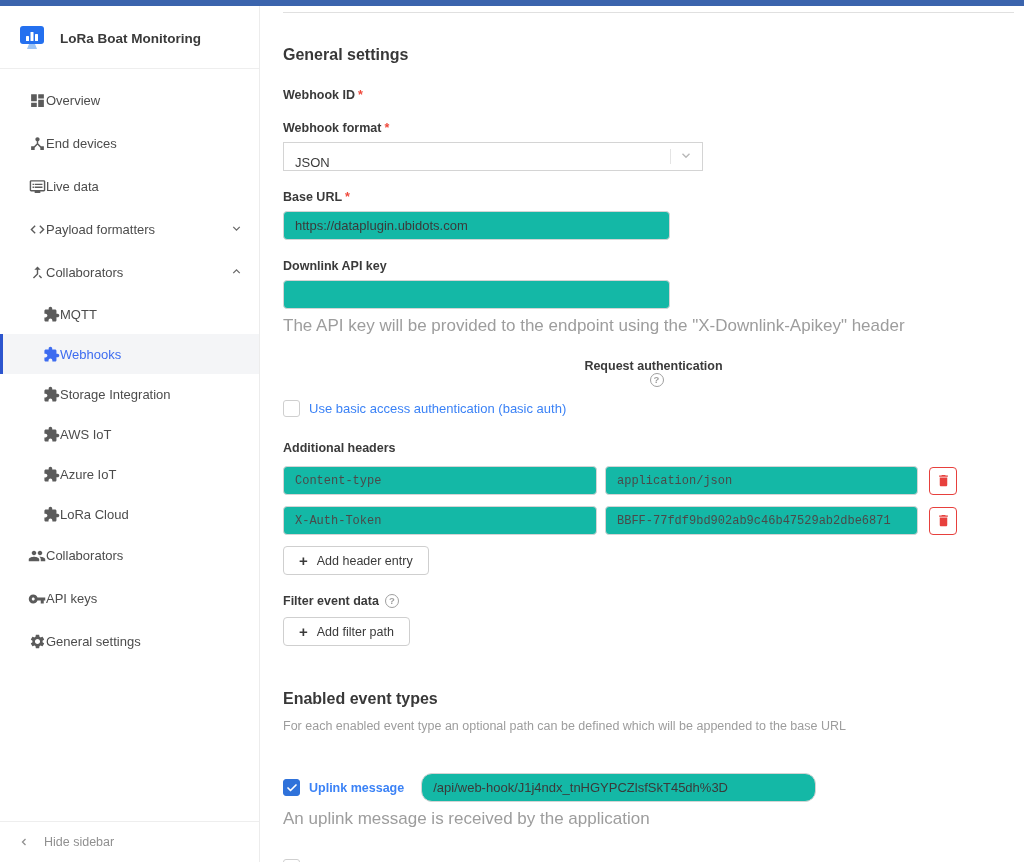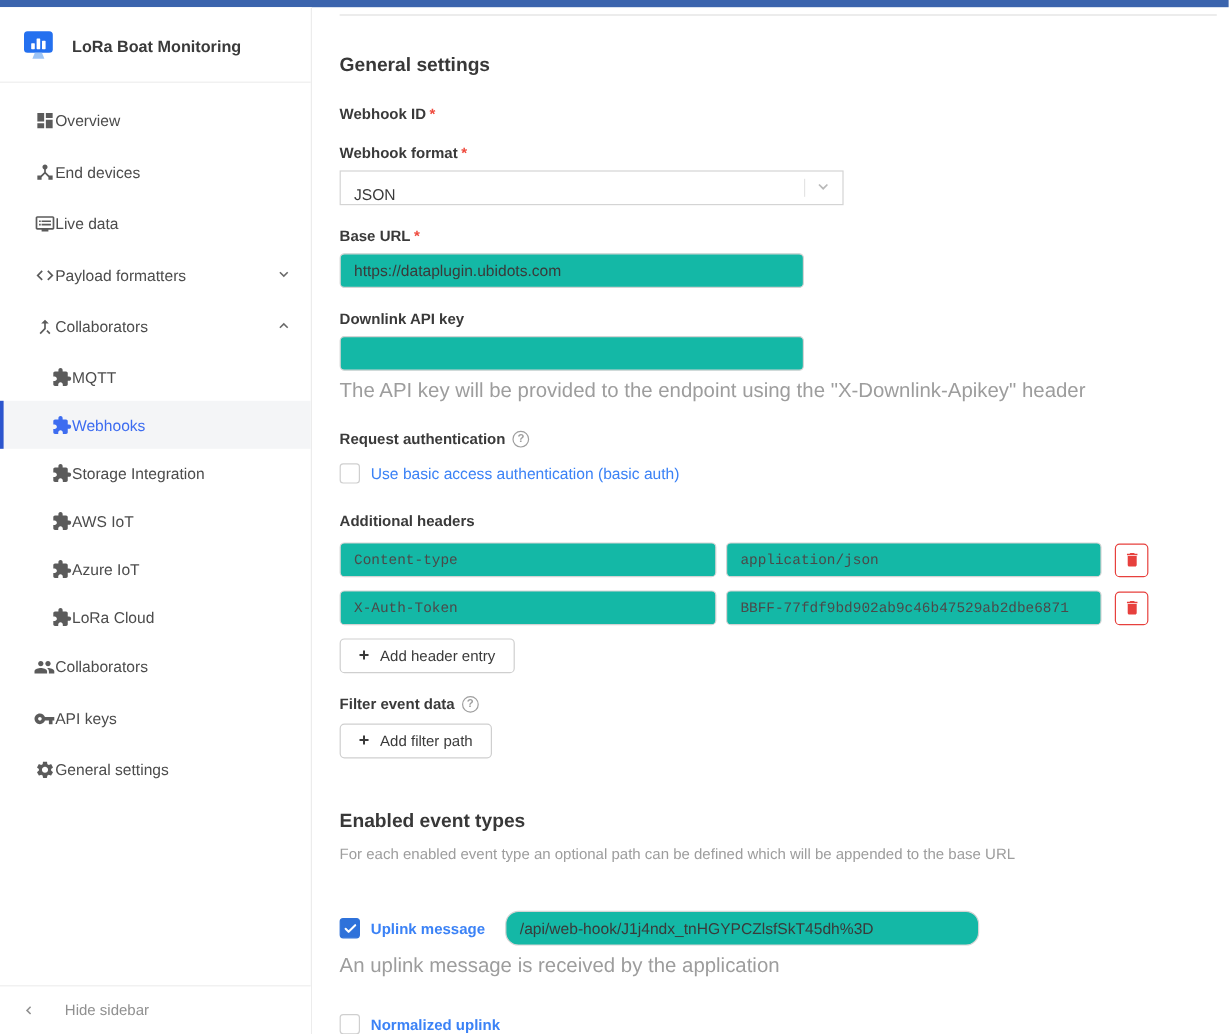--- a/index.html
+++ b/index.html
@@ -27,21 +27,21 @@
   }
   .nav-item .ic { width:18px; height:18px; flex:0 0 18px; display:flex; align-items:center; justify-content:center; }
   .nav-item.sub { padding-left:42px; height:40px; }
   .nav-item.active { background:#f4f5f7; color:#3D6CF0; }
   .nav-item.active::before {
     content:""; position:absolute; left:0; top:0; bottom:0; width:3px; background:#2C55CE;
   }
   .nav-item .chev { position:absolute; right:16px; top:50%; transform:translateY(-50%); }
   .sidebar-bottom {
     position:absolute; left:0; right:0; bottom:0; height:41px;
-    border-top:1px solid #eeeeee; display:flex; align-items:center; gap:24px;
+    border-top:1px solid #eeeeee; display:flex; align-items:center; gap:14px;
     padding-left:18px; color:#909090; font-size:12.5px; cursor:pointer; background:#fff;
   }
 
   
   .main { position:absolute; left:260px; top:6px; width:764px; height:856px; }
   .top-rule { margin:6px 10px 0 23px; border-top:1px solid #e0e0e0; }
   .content { padding-left:23px; }
   .section-heading { font-size:16px; font-weight:bold; color:#383838; margin:33px 0 0 0; }
   .field-label { font-size:12.5px; font-weight:bold; color:#3a3a3a; margin-top:19px; display:flex; align-items:center; }
   .req { color:#ef4a3d; margin-left:3px; font-weight:bold; }
@@ -297,21 +297,21 @@
         <span class="req">*</span>
     </div>
     <input class="tf" value="https://dataplugin.ubidots.com" style="">
 
     <div class="field-label">
       <span>Downlink API key</span>
     </div>
     <input class="tf" value="" style="">
     <div class="helper">The API key will be provided to the endpoint using the "X-Downlink-Apikey" header</div>
 
-    <div class="field-label" style="margin-top:23px;">
+    <div class="field-label" style="margin-top:23px;flex-direction:column;">
       <span>Request authentication</span>
       <span class="help-badge">?</span>
     </div>
     <div class="checkbox-row">
       <span class="checkbox"></span>
       <span class="checkbox-label">Use basic access authentication (basic auth)</span>
     </div>
 
     <div class="field-label" style="margin-top:24px;">
       <span>Additional headers</span>

